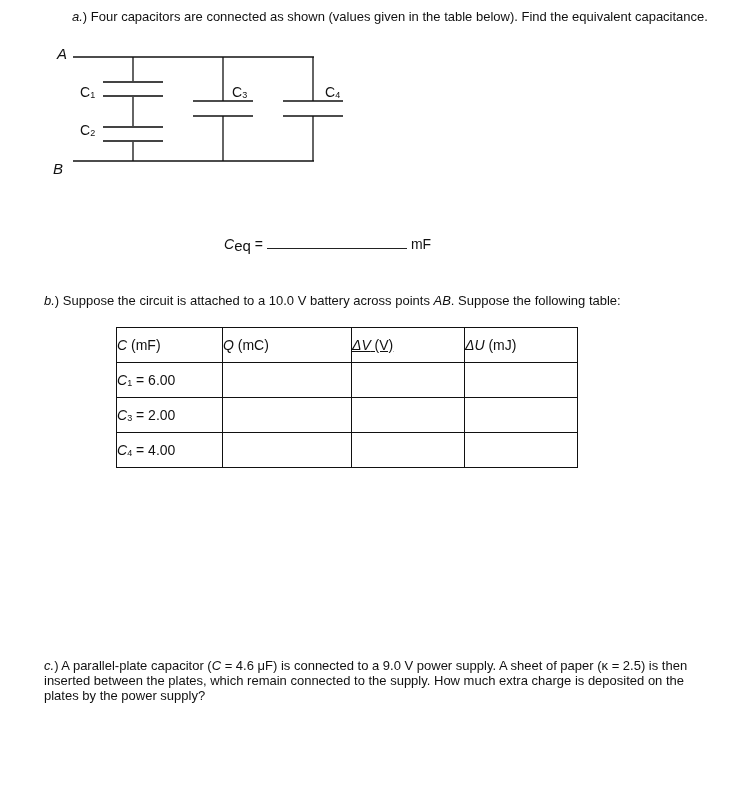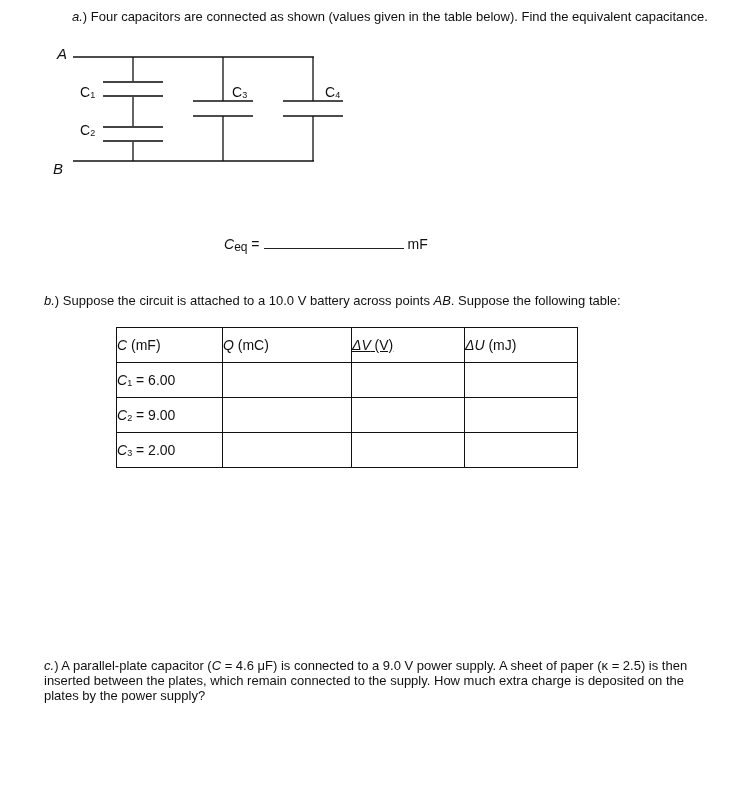--- a/index.html
+++ b/index.html
@@ -9,21 +9,21 @@
   }
   .abs { position: absolute; }
   .q-text { font-size: 13px; line-height: 15px; }
   .q-text .lbl { font-style: italic; }
   .circuit { position: absolute; left: 0; top: 0; }
   .clabel { position: absolute; font-size: 14px; line-height: 16px; }
   .clabel sub { font-size: 9px; vertical-align: -1px; }
   .node { position: absolute; font-size: 15px; font-style: italic; }
   .ceq { position: absolute; left: 224px; top: 236px; font-size: 14px; white-space: nowrap; }
   .ceq i { font-style: italic; }
-  .ceq sub { font-size: 12px; vertical-align: -2px; }
+  .ceq sub { font-size: 15px; vertical-align: -2px; }
   .ceq .blank { display: inline-block; width: 140px; border-bottom: 1px solid #222; margin: 0 4px; height: 12px; vertical-align: baseline; }
   table.tbl {
     position: absolute; left: 116px; top: 327px;
     border-collapse: collapse; font-size: 14px;
   }
   table.tbl td, table.tbl th {
     border: 1.5px solid #111; text-align: left; font-weight: normal;
     height: 35px; padding: 0; box-sizing: border-box;
   }
   table.tbl th i, table.tbl td i { font-style: italic; }
@@ -96,27 +96,27 @@
     <th class="c2"><i>ΔV</i><span> (V)</span></th>
     <th class="c3"><i>ΔU</i><span> (mJ)</span></th>
   </tr>
   <tr>
     <td><i>C</i><sub>1</sub><span> = 6.00</span></td>
     <td></td>
     <td></td>
     <td></td>
   </tr>
   <tr>
-    <td><i>C</i><sub>2</sub><span> = 9.00</span></td>
+    <td><i>C</i><sub>3</sub><span> = 2.00</span></td>
     <td></td>
     <td></td>
     <td></td>
   </tr>
   <tr>
-    <td><i>C</i><sub>3</sub><span> = 2.00</span></td>
+    <td><i>C</i><sub>4</sub><span> = 4.00</span></td>
     <td></td>
     <td></td>
     <td></td>
   </tr>
 </tbody>
   </table>
 
 <div class="abs q-text" style="left:44px; top:658px; width:665px;">
   <span class="lbl">c.</span><span>) A parallel-plate capacitor (</span><i>C</i><span> = 4.6 μF) is connected to a 9.0 V power supply.  A sheet of paper (κ = 2.5) is then inserted between the plates, which remain connected to the supply.  How much extra charge is deposited on the plates by the power supply?</span>
 </div>

